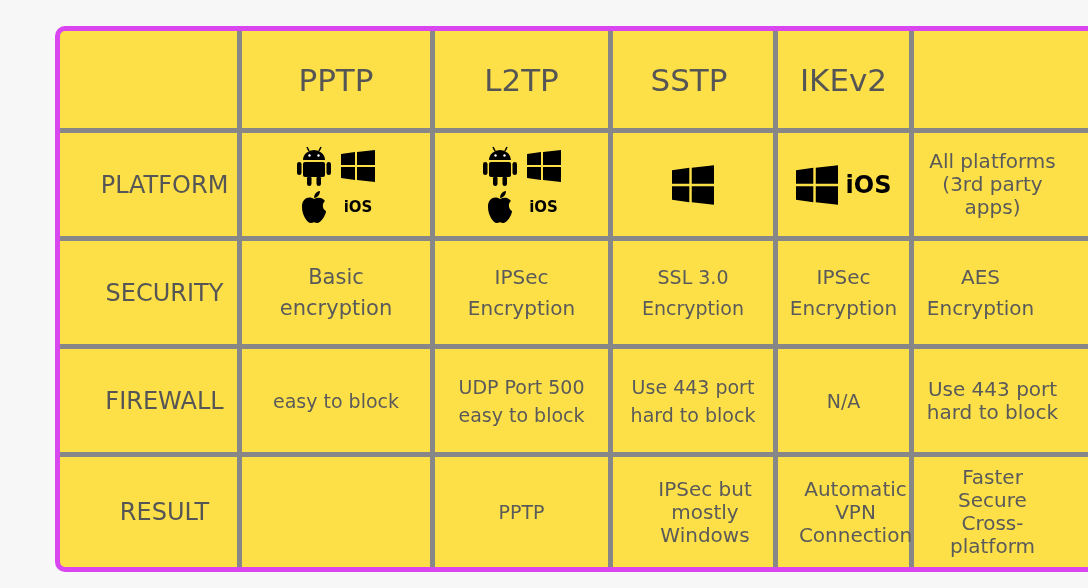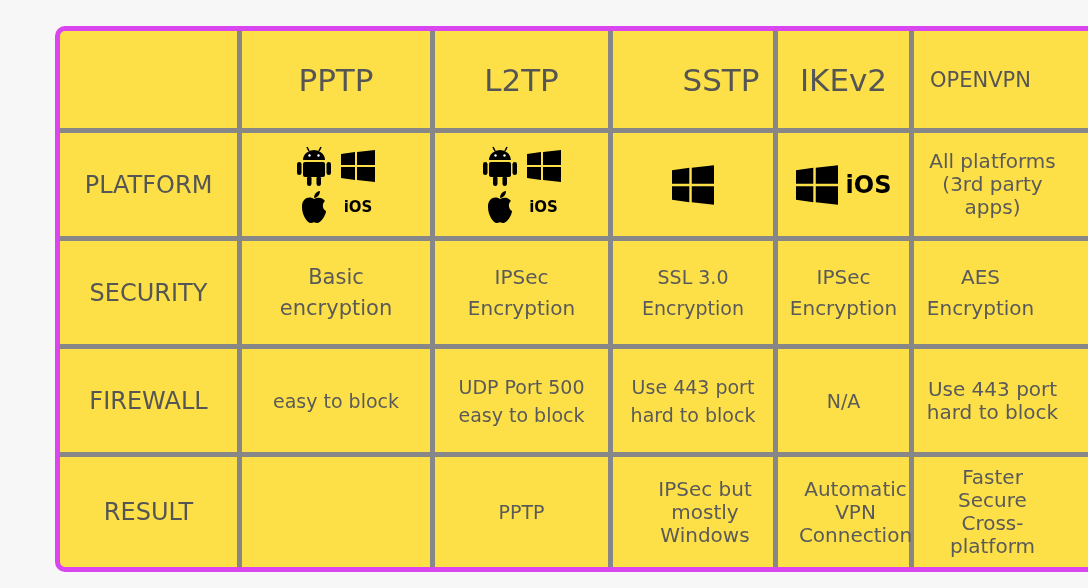--- a/index.html
+++ b/index.html
@@ -13,21 +13,21 @@
     background:#fde047; overflow:hidden;
   }
   .cell {
     position:absolute; display:flex; align-items:center; justify-content:center;
     text-align:center; box-sizing:border-box; flex-direction:column;
   }
   .vline { position:absolute; top:0; bottom:0; width:5px; background:#878787; }
   .hline { position:absolute; left:0; right:0; height:5px; background:#878787; }
   .head { font-size:31px; color:#555; }
   .head.small { font-size:21px; }
-  .rowhead { font-size:24px; color:#555; }
+  .rowhead { font-size:24px; color:#555;margin-left:16px; }
   .txt { font-size:19px; line-height:28px; color:#5a5a5a; }
   .txt.sm { font-size:20px; line-height:23px;margin-left:12px; }
   .icons { display:grid; grid-template-columns:auto auto; gap:4px 10px; align-items:center; justify-items:center; }
   .ios { font-size:15px; font-weight:bold; color:#000; font-family:"DejaVu Sans", sans-serif; }
   .ios.big { font-size:24px; }
   .row-inline { display:flex; align-items:center; gap:8px; }
 </style>
 </head>
 <body>
 
@@ -38,23 +38,22 @@
   <div class="vline" style="left:548px"></div>
   <div class="vline" style="left:713px"></div>
   <div class="vline" style="left:849px"></div>
   <div class="hline" style="top:97px"></div>
   <div class="hline" style="top:205px"></div>
   <div class="hline" style="top:313px"></div>
   <div class="hline" style="top:421px"></div>
 
   <div class="cell head" style="left:182px;top:0;width:188px;height:97px">PPTP</div>
   <div class="cell head" style="left:375px;top:0;width:173px;height:97px">L2TP</div>
-  <div class="cell head" style="left:581px;top:0;width:160px;height:97px">SSTP</div>
+  <div class="cell head" style="left:549px;top:0;width:160px;height:97px">SSTP</div>
   <div class="cell head" style="left:718px;top:0;width:131px;height:97px">IKEv2</div>
-  <div class="cell head small" style="left:854px;top:0;width:133px;height:97px">OPENVPN</div>
 
   <div class="cell rowhead" style="left:0;top:102px;width:177px;height:103px">PLATFORM</div>
   <div class="cell rowhead" style="left:0;top:210px;width:177px;height:103px">SECURITY</div>
   <div class="cell rowhead" style="left:0;top:318px;width:177px;height:103px">FIREWALL</div>
   <div class="cell rowhead" style="left:0;top:426px;width:177px;height:110px">RESULT</div>
 
   <div class="cell" style="left:182px;top:102px;width:188px;height:103px">
     <div class="icons">
       <svg width="34" height="40" viewBox="0 0 34 40">
           <line x1="10" y1="1" x2="12" y2="5" stroke="#000" stroke-width="1.5"></line>

